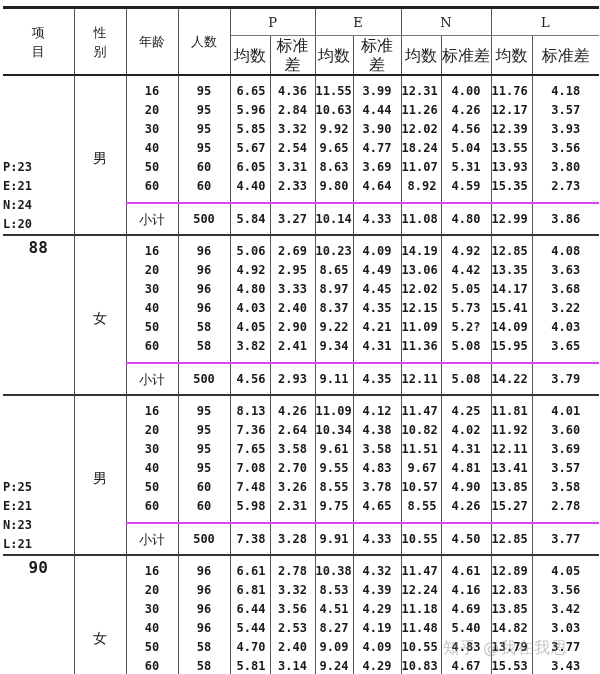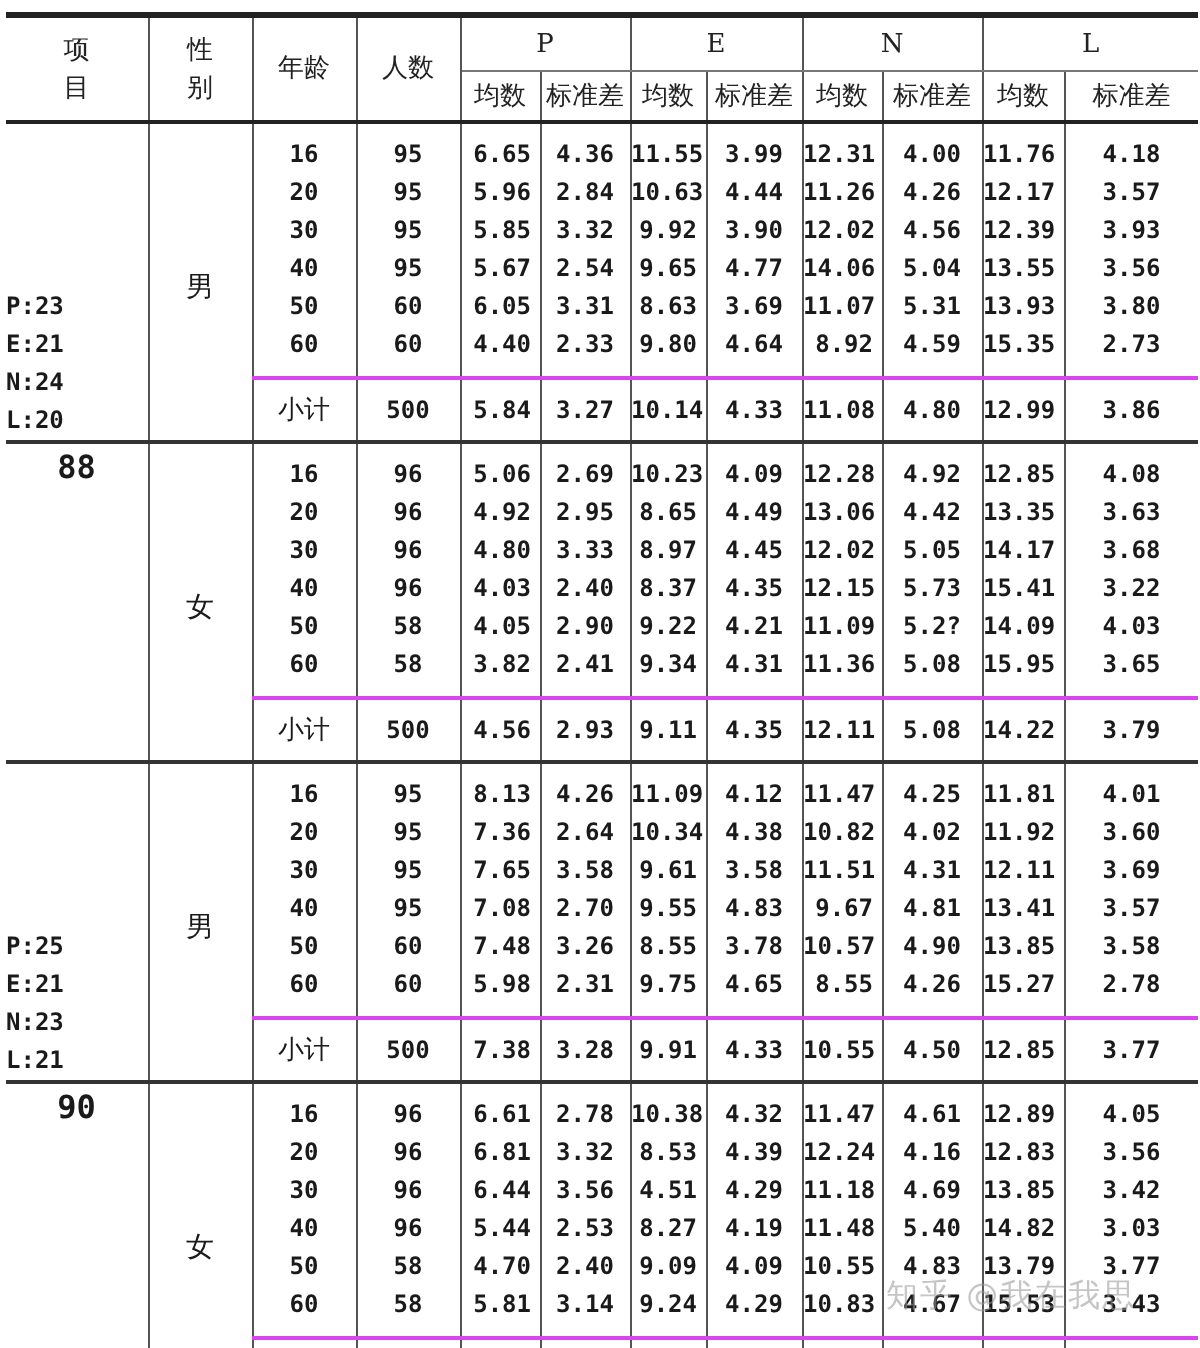--- a/index.html
+++ b/index.html
@@ -5,21 +5,21 @@
   html, body { margin: 0; padding: 0; background: #ffffff; }
   body { width: 600px; height: 674px; overflow: hidden; position: relative;
          font-family: "DejaVu Sans Mono", "Liberation Mono", monospace; color: #1a1a1a; }
   .page { position: absolute; left: 0; top: 0; width: 600px; height: 674px; }
   table { position: absolute; left: 3px; top: 6px; width: 596px; border-collapse: collapse;
           table-layout: fixed; }
   td, th { padding: 0; font-weight: bold; font-size: 12px; text-align: center; vertical-align: middle;
            border-left: 1px solid #555; border-right: 1px solid #555; line-height: 19px; }
   th { font-family: "DejaVu Serif", "Liberation Serif", serif; font-weight: normal; font-size: 13px; color: #222; }
   thead tr.h1 th { height: 26px; border-bottom: 1px solid #777; }
-  thead tr.h2 th { height: 24px; font-size: 13px; }
+  thead tr.h2 th { height: 24px; font-size: 16px; }
   thead { border-top: 3px solid #222; border-bottom: 2px solid #222; }
   .first { border-left: none; }
   .last { border-right: none; }
   tbody.group { border-bottom: 2px solid #333; }
   tr.data td { height: 19px; }
   tr.data.top td { padding-top: 6px; }
   tr.data.bottom td { padding-bottom: 6px; }
   tr.sub td { height: 30px; border-top: 2px solid #d946ef; }
   td.item { vertical-align: bottom; text-align: left; font-size: 12px; line-height: 19px; }
   td.item .lbl { display: block; }
@@ -123,21 +123,21 @@
           <td class="mean">12.39</td>
           <td class="sd last">3.93</td>
         </tr>
         <tr class="data">
           <td>40</td>
           <td>95</td>
           <td class="mean">5.67</td>
           <td class="sd">2.54</td>
           <td class="mean">9.65</td>
           <td class="sd">4.77</td>
-          <td class="mean">14.06</td>
+          <td class="mean">18.24</td>
           <td class="sd">5.04</td>
           <td class="mean">13.55</td>
           <td class="sd last">3.56</td>
         </tr>
         <tr class="data">
           <td>50</td>
           <td>60</td>
           <td class="mean">6.05</td>
           <td class="sd">3.31</td>
           <td class="mean">8.63</td>
@@ -175,21 +175,21 @@
       <tbody class="group">
         <tr class="data top">
           <td rowspan="7" class="first topnum"><span>88</span></td>
           <td rowspan="7" class="sex">女</td>
           <td>16</td>
           <td>96</td>
           <td class="mean">5.06</td>
           <td class="sd">2.69</td>
           <td class="mean">10.23</td>
           <td class="sd">4.09</td>
-          <td class="mean">12.28</td>
+          <td class="mean">14.19</td>
           <td class="sd">4.92</td>
           <td class="mean">12.85</td>
           <td class="sd last">4.08</td>
         </tr>
         <tr class="data">
           <td>20</td>
           <td>96</td>
           <td class="mean">4.92</td>
           <td class="sd">2.95</td>
           <td class="mean">8.65</td>

